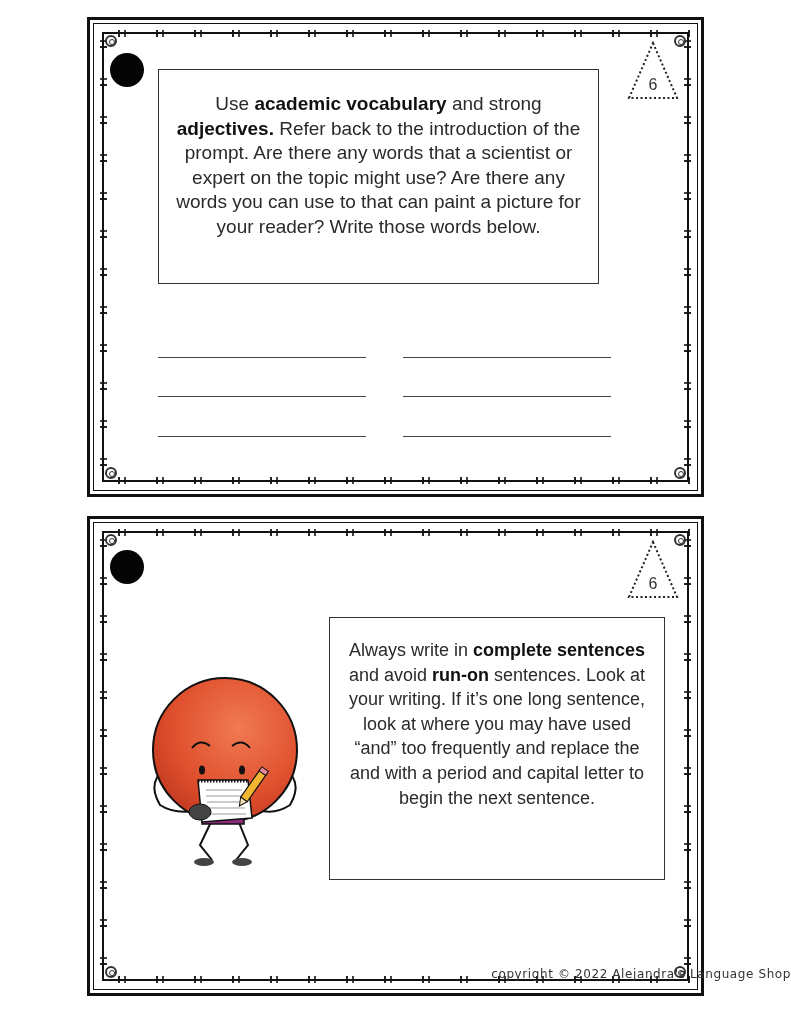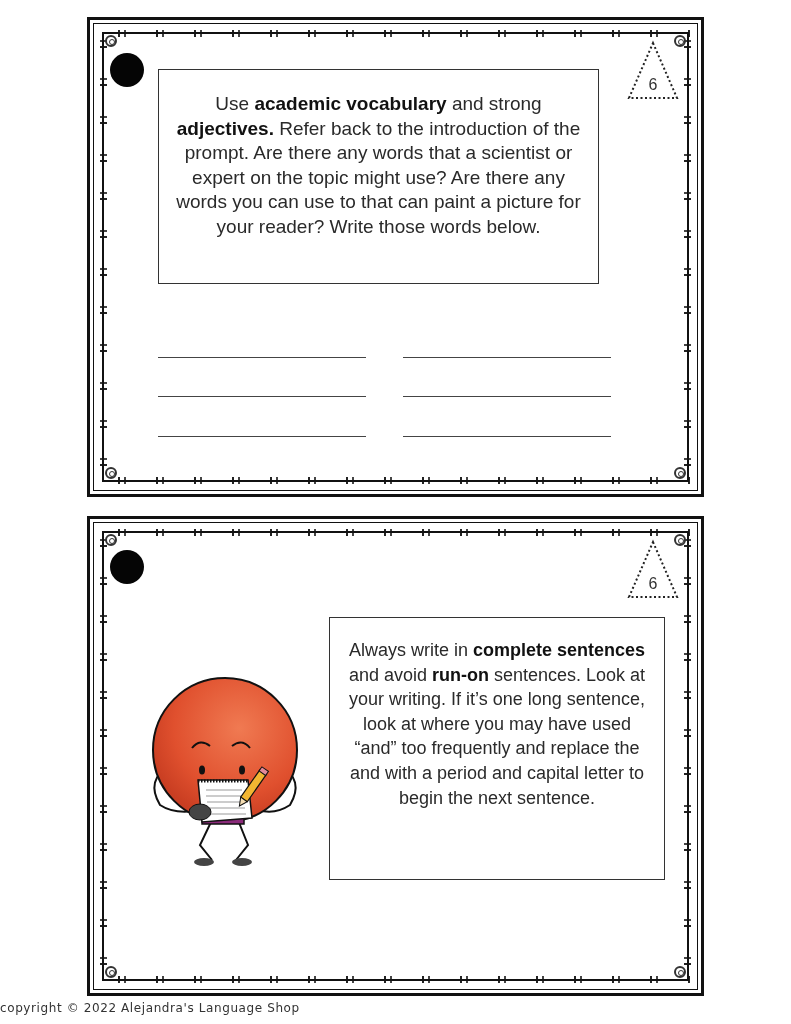--- a/index.html
+++ b/index.html
@@ -30,21 +30,21 @@
   .triangle { position:absolute; width:52px; height:60px; }
   .triangle svg { width:100%; height:100%; }
   .tri-num { position:absolute; left:0; right:0; bottom:6px; text-align:center;
              font-size:16px; color:#333; font-family:"Liberation Sans", sans-serif; }
   .textbox { position:absolute; border:1.5px solid #333; background:#fff; box-sizing:border-box;
              text-align:center; color:#2a2a2a;
              font-family:"Liberation Sans", sans-serif; }
   .textbox p { margin:0; }
   .textbox b { font-weight:bold; color:#111; }
   .line { position:absolute; height:0; border-top:1.5px solid #444; }
-  .copyright { position:absolute; left:0; right:0; top:1001px; text-align:left;
+  .copyright { position:absolute; left:0; right:0; top:967px; text-align:right;
                font-size:12px; color:#333; letter-spacing:0.6px;
                font-family:"DejaVu Sans", sans-serif; }
   .character { position:absolute; left:140px; top:670px; width:170px; height:200px; }
 </style>
 </head>
 <body>
 
 <div class="card" style="top:17px; height:480px;">
   <div class="outline2"></div>
   <div class="swirl tl"></div>

